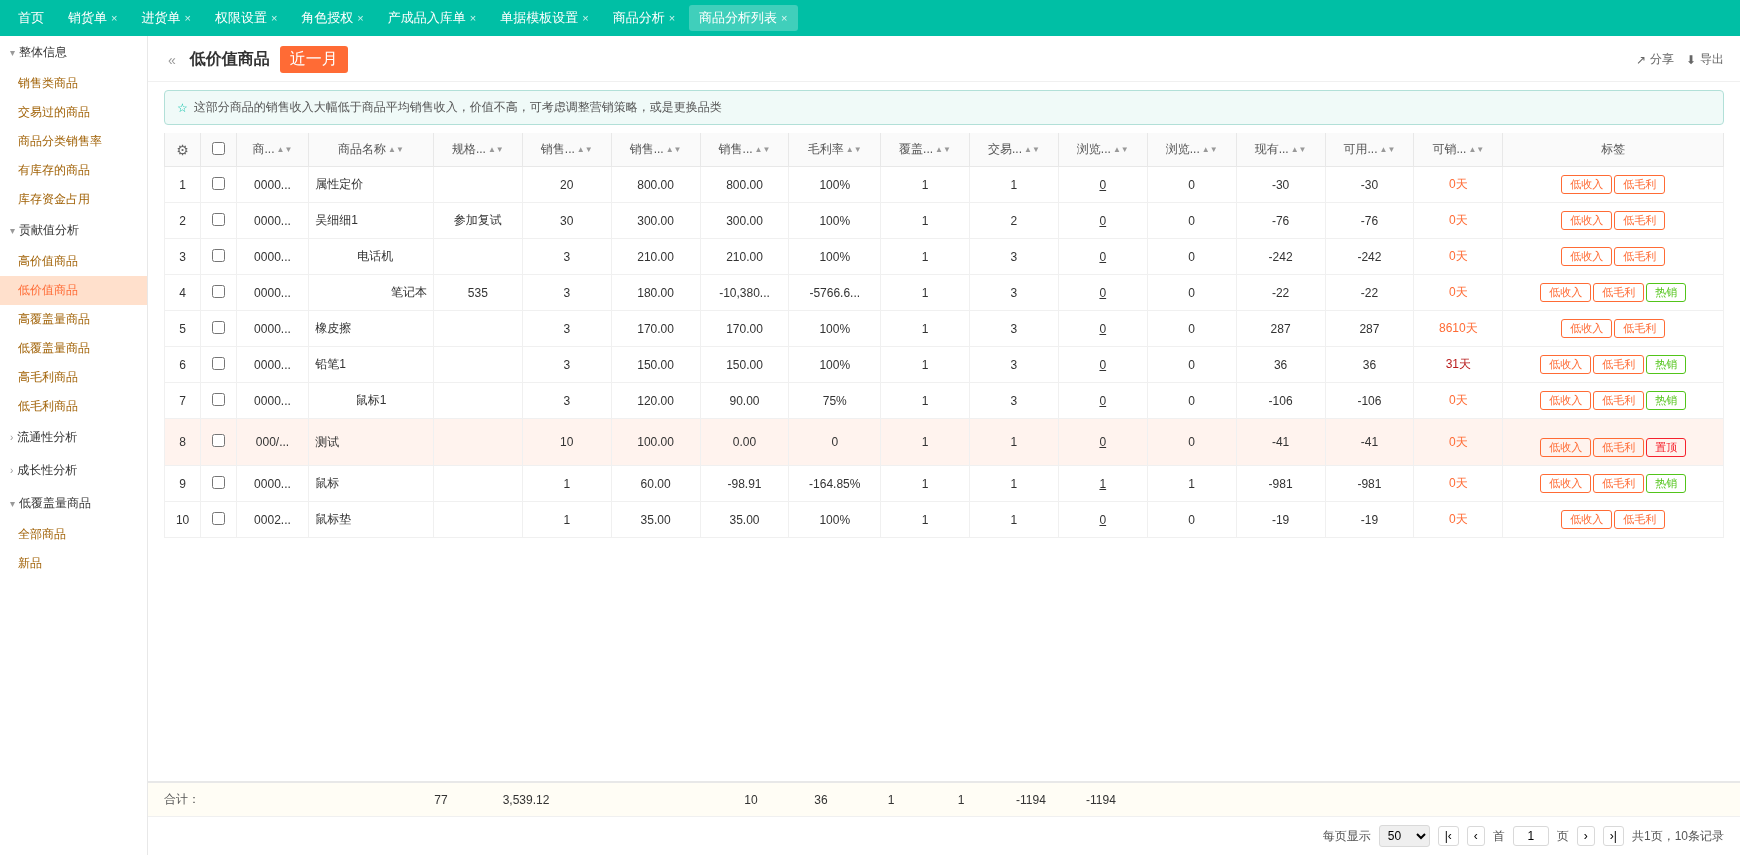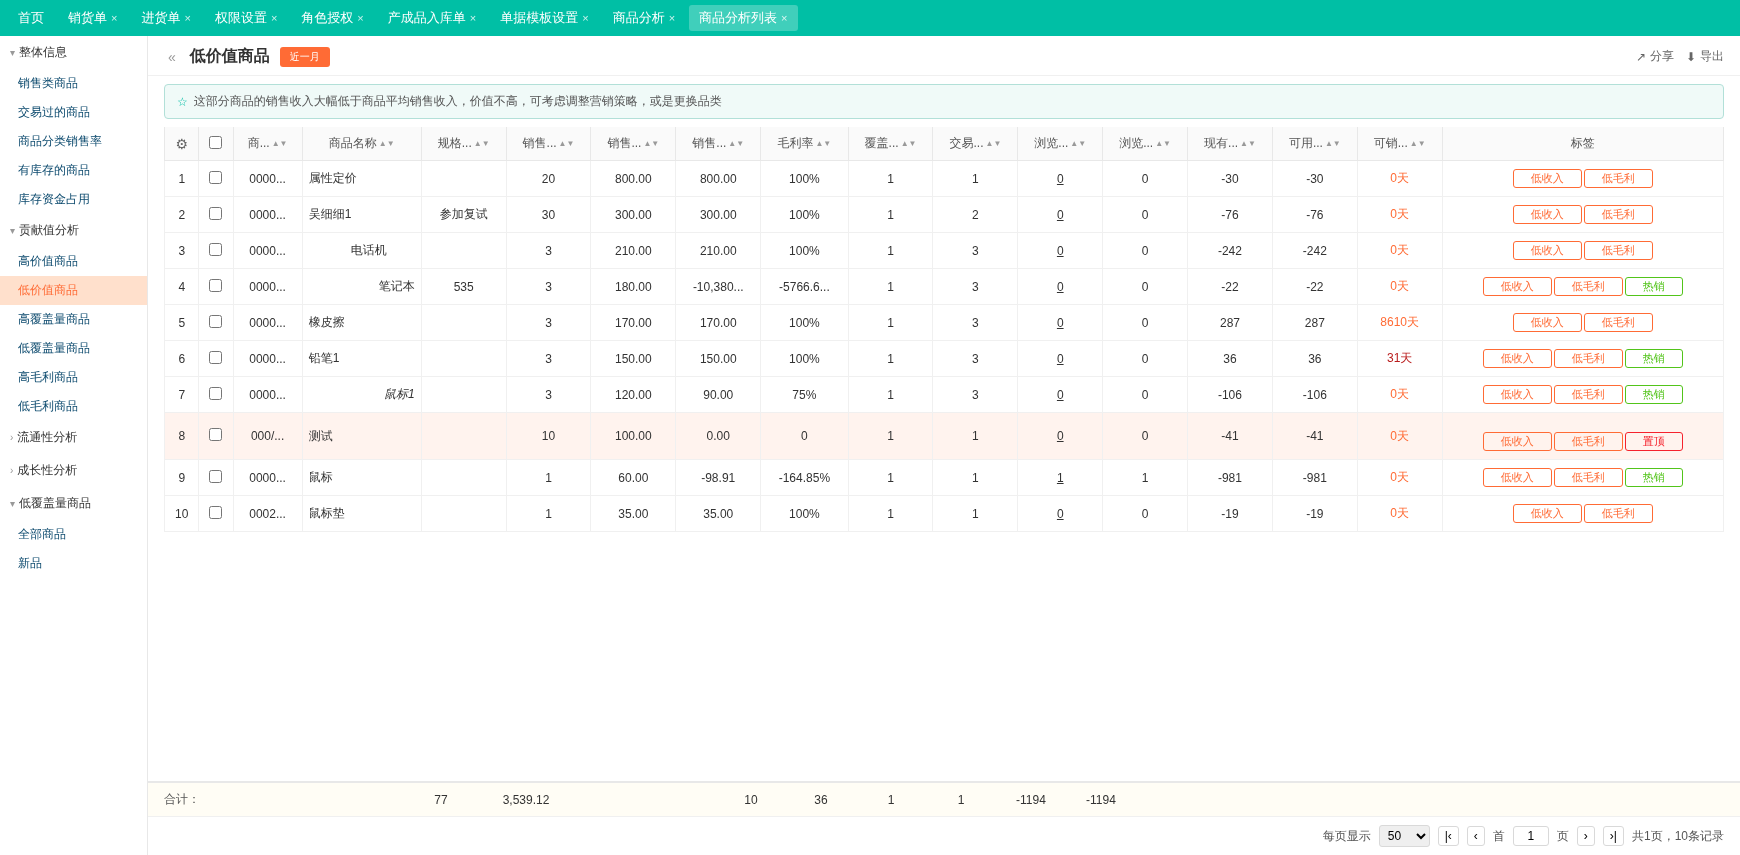--- a/index.html
+++ b/index.html
@@ -53,21 +53,21 @@
       padding: 8px 10px;
       font-size: 12px;
       color: #333;
       cursor: pointer;
       font-weight: 500;
     }
     .sidebar-group-header .arrow { margin-right: 4px; color: #999; font-size: 10px; }
     .sidebar-item {
       padding: 6px 12px 6px 18px;
       font-size: 12px;
-      color: #0c4a6e;
+      color: #a16207;
       cursor: pointer;
       white-space: nowrap;
     }
     .sidebar-item.active { background: #ffe0cc; color: #ff6b35; font-weight: 500; }
 
     
     .content-area {
       flex: 1;
       display: flex;
       flex-direction: column;
@@ -94,21 +94,21 @@
       font-size: 16px;
       font-weight: 600;
       color: #333;
     }
     .period-btn {
       background: #ff6b35;
       color: #fff;
       border: none;
       border-radius: 3px;
       padding: 3px 10px;
-      font-size: 10px;
+      font-size: 16px;
       cursor: pointer;
     }
     .search-box {
       display: flex;
       align-items: center;
       border: 1px solid #e0e0e0;
       border-radius: 4px;
       padding: 3px 8px;
       gap: 6px;
       flex: 1;
@@ -187,21 +187,21 @@
       text-align: center;
       white-space: nowrap;
     }
     tbody tr td:first-child { border-left: 1px solid #f0f0f0; }
     tbody tr.highlighted { background: #fff3ee; }
 
     .tag {
       display: inline-block;
       border: 1px solid;
       border-radius: 3px;
-      padding: 1px 17px;
+      padding: 1px 8px;
       font-size: 11px;
       margin: 1px;
     }
     .tag-orange { color: #ff6b35; border-color: #ff6b35; }
     .tag-green { color: #52c41a; border-color: #52c41a; }
     .tag-red { color: #f5222d; border-color: #f5222d; margin-top: 12px; }
 
     .underline { text-decoration: underline; cursor: pointer; }
 
     
@@ -567,21 +567,21 @@
       <td>0</td>
       <td>36</td>
       <td>36</td>
       <td style="color:#b91c1c;">31天</td>
       <td><span class="tag tag-orange">低收入</span><span class="tag tag-orange">低毛利</span><span class="tag tag-green">热销</span></td>
     </tr>
             <tr>
       <td>7</td>
       <td><input type="checkbox" style=""></td>
       <td>0000...</td>
-      <td style="text-align:right;font-style:italic;">鼠标1</td>
+      <td style="text-align:center;">鼠标1</td>
       <td></td>
       <td>3</td>
       <td>120.00</td>
       <td>90.00</td>
       <td>75%</td>
       <td>1</td>
       <td>3</td>
       <td><span class="underline">0</span></td>
       <td>0</td>
       <td>-106</td>

